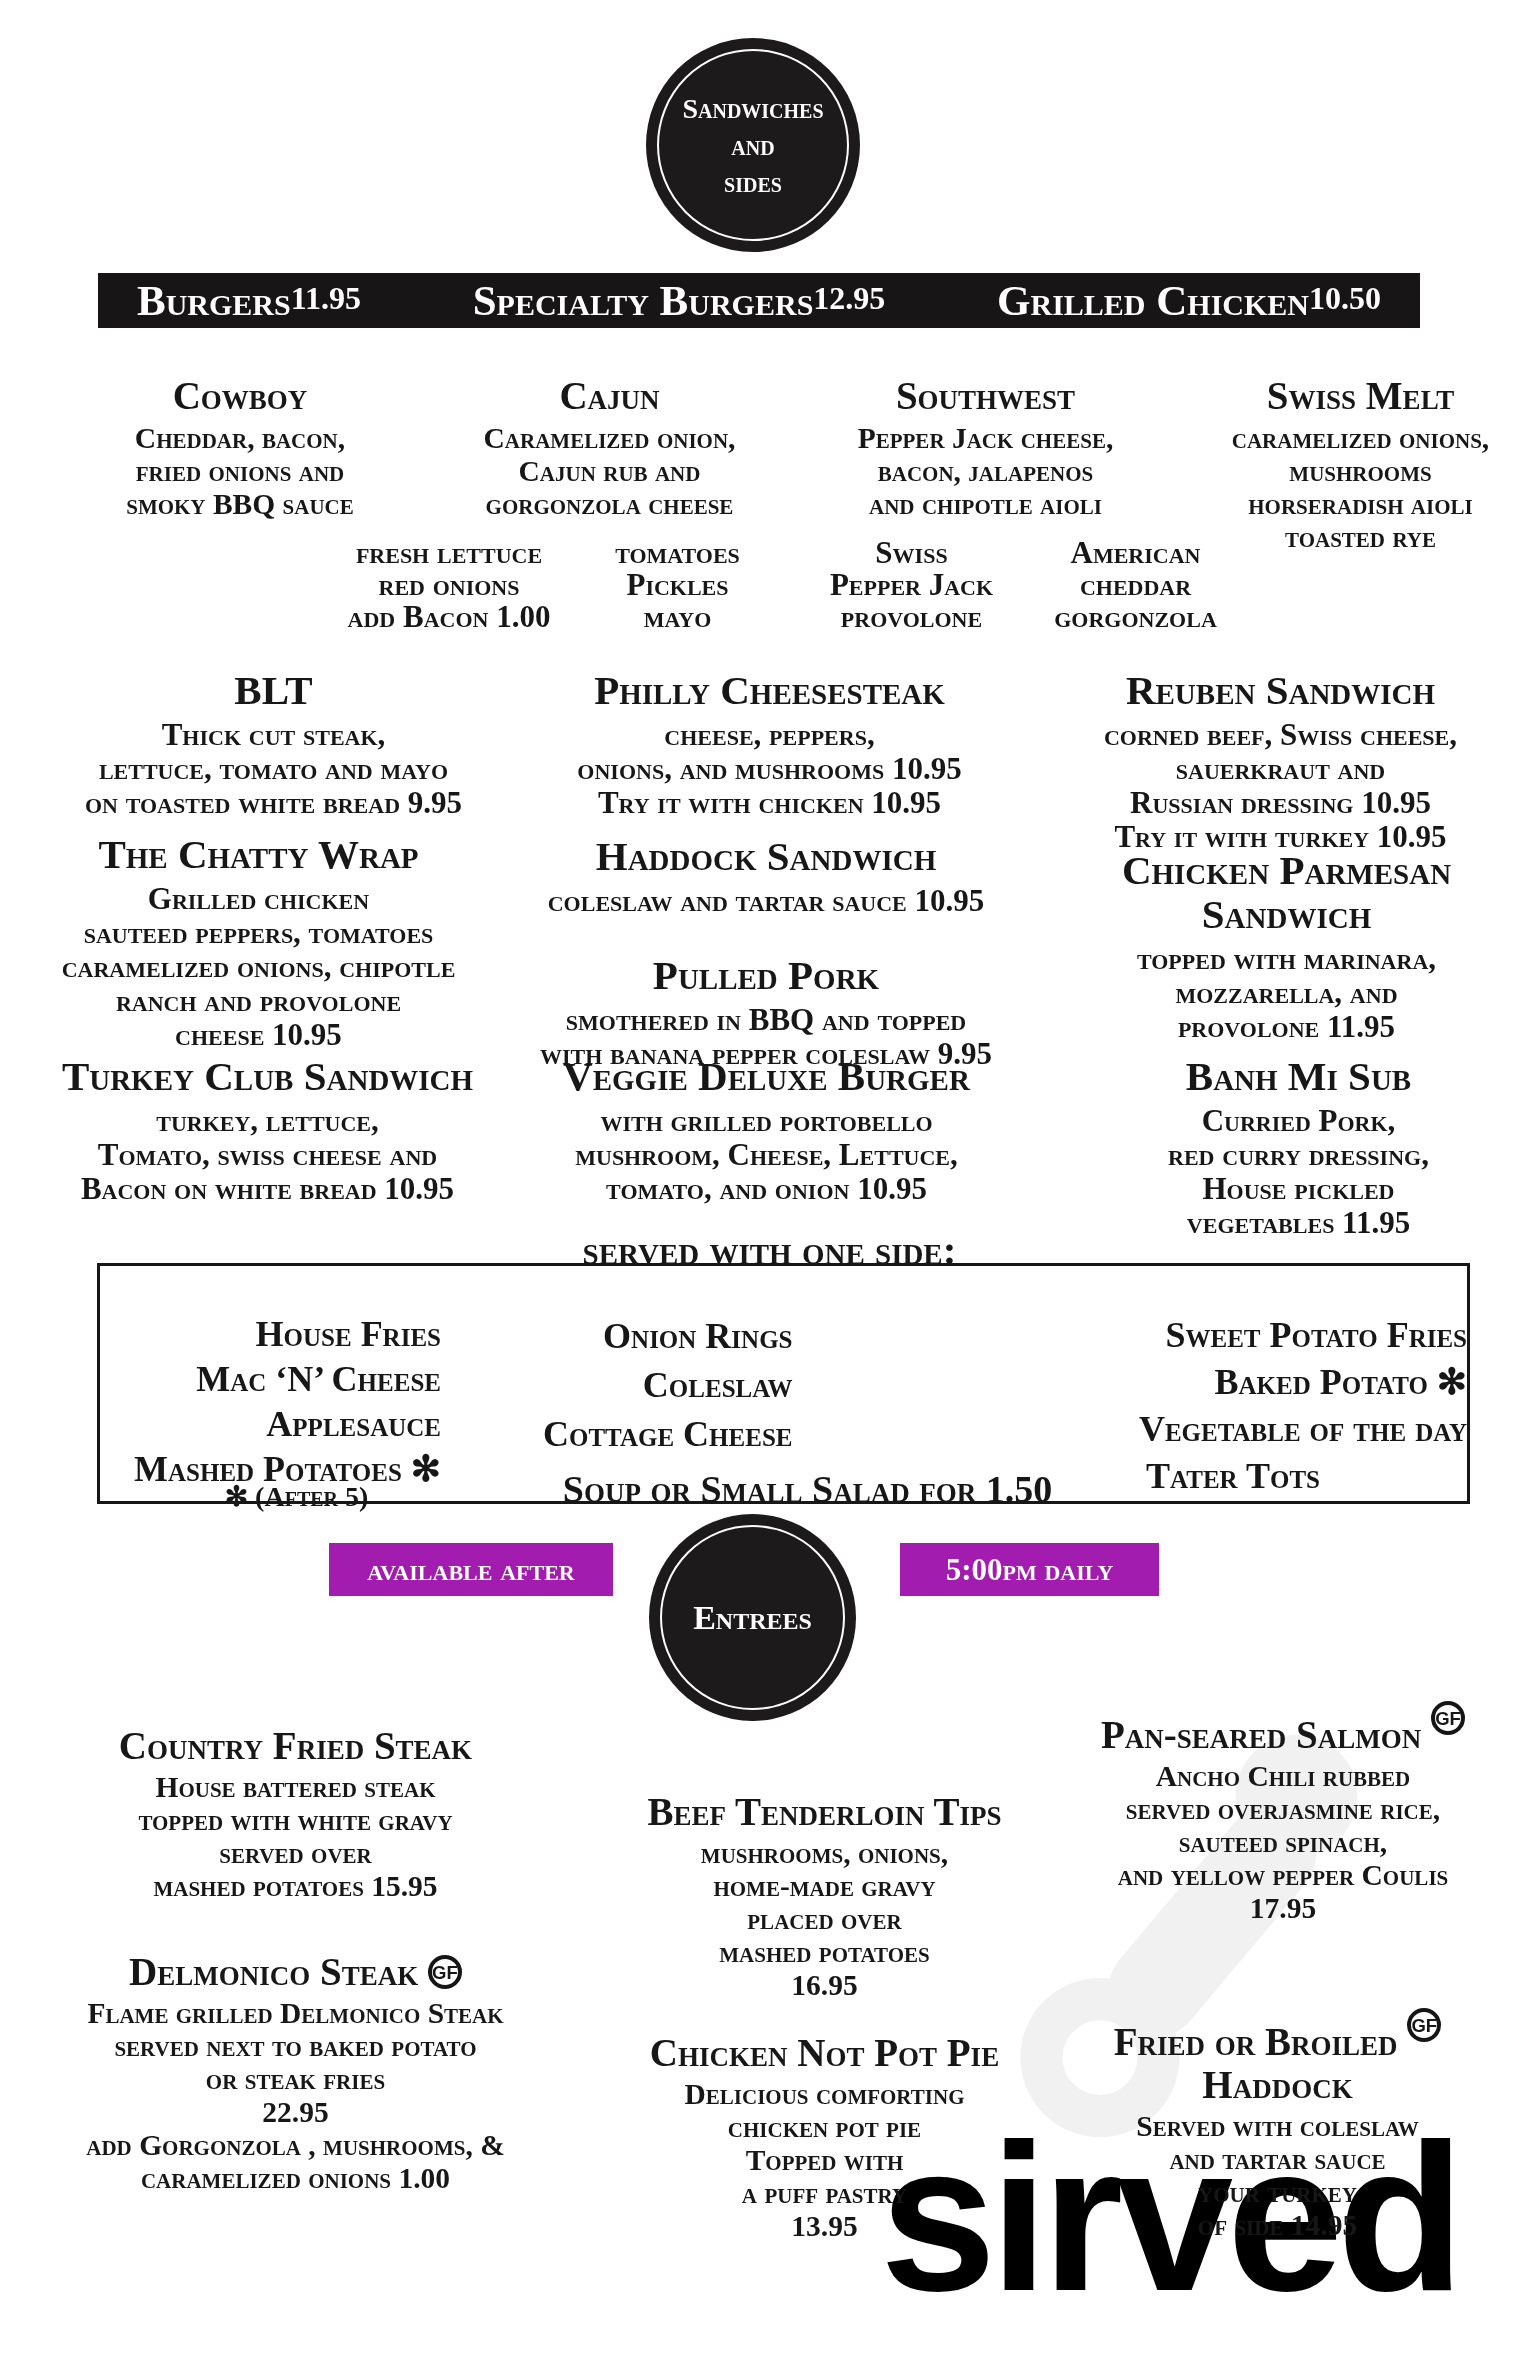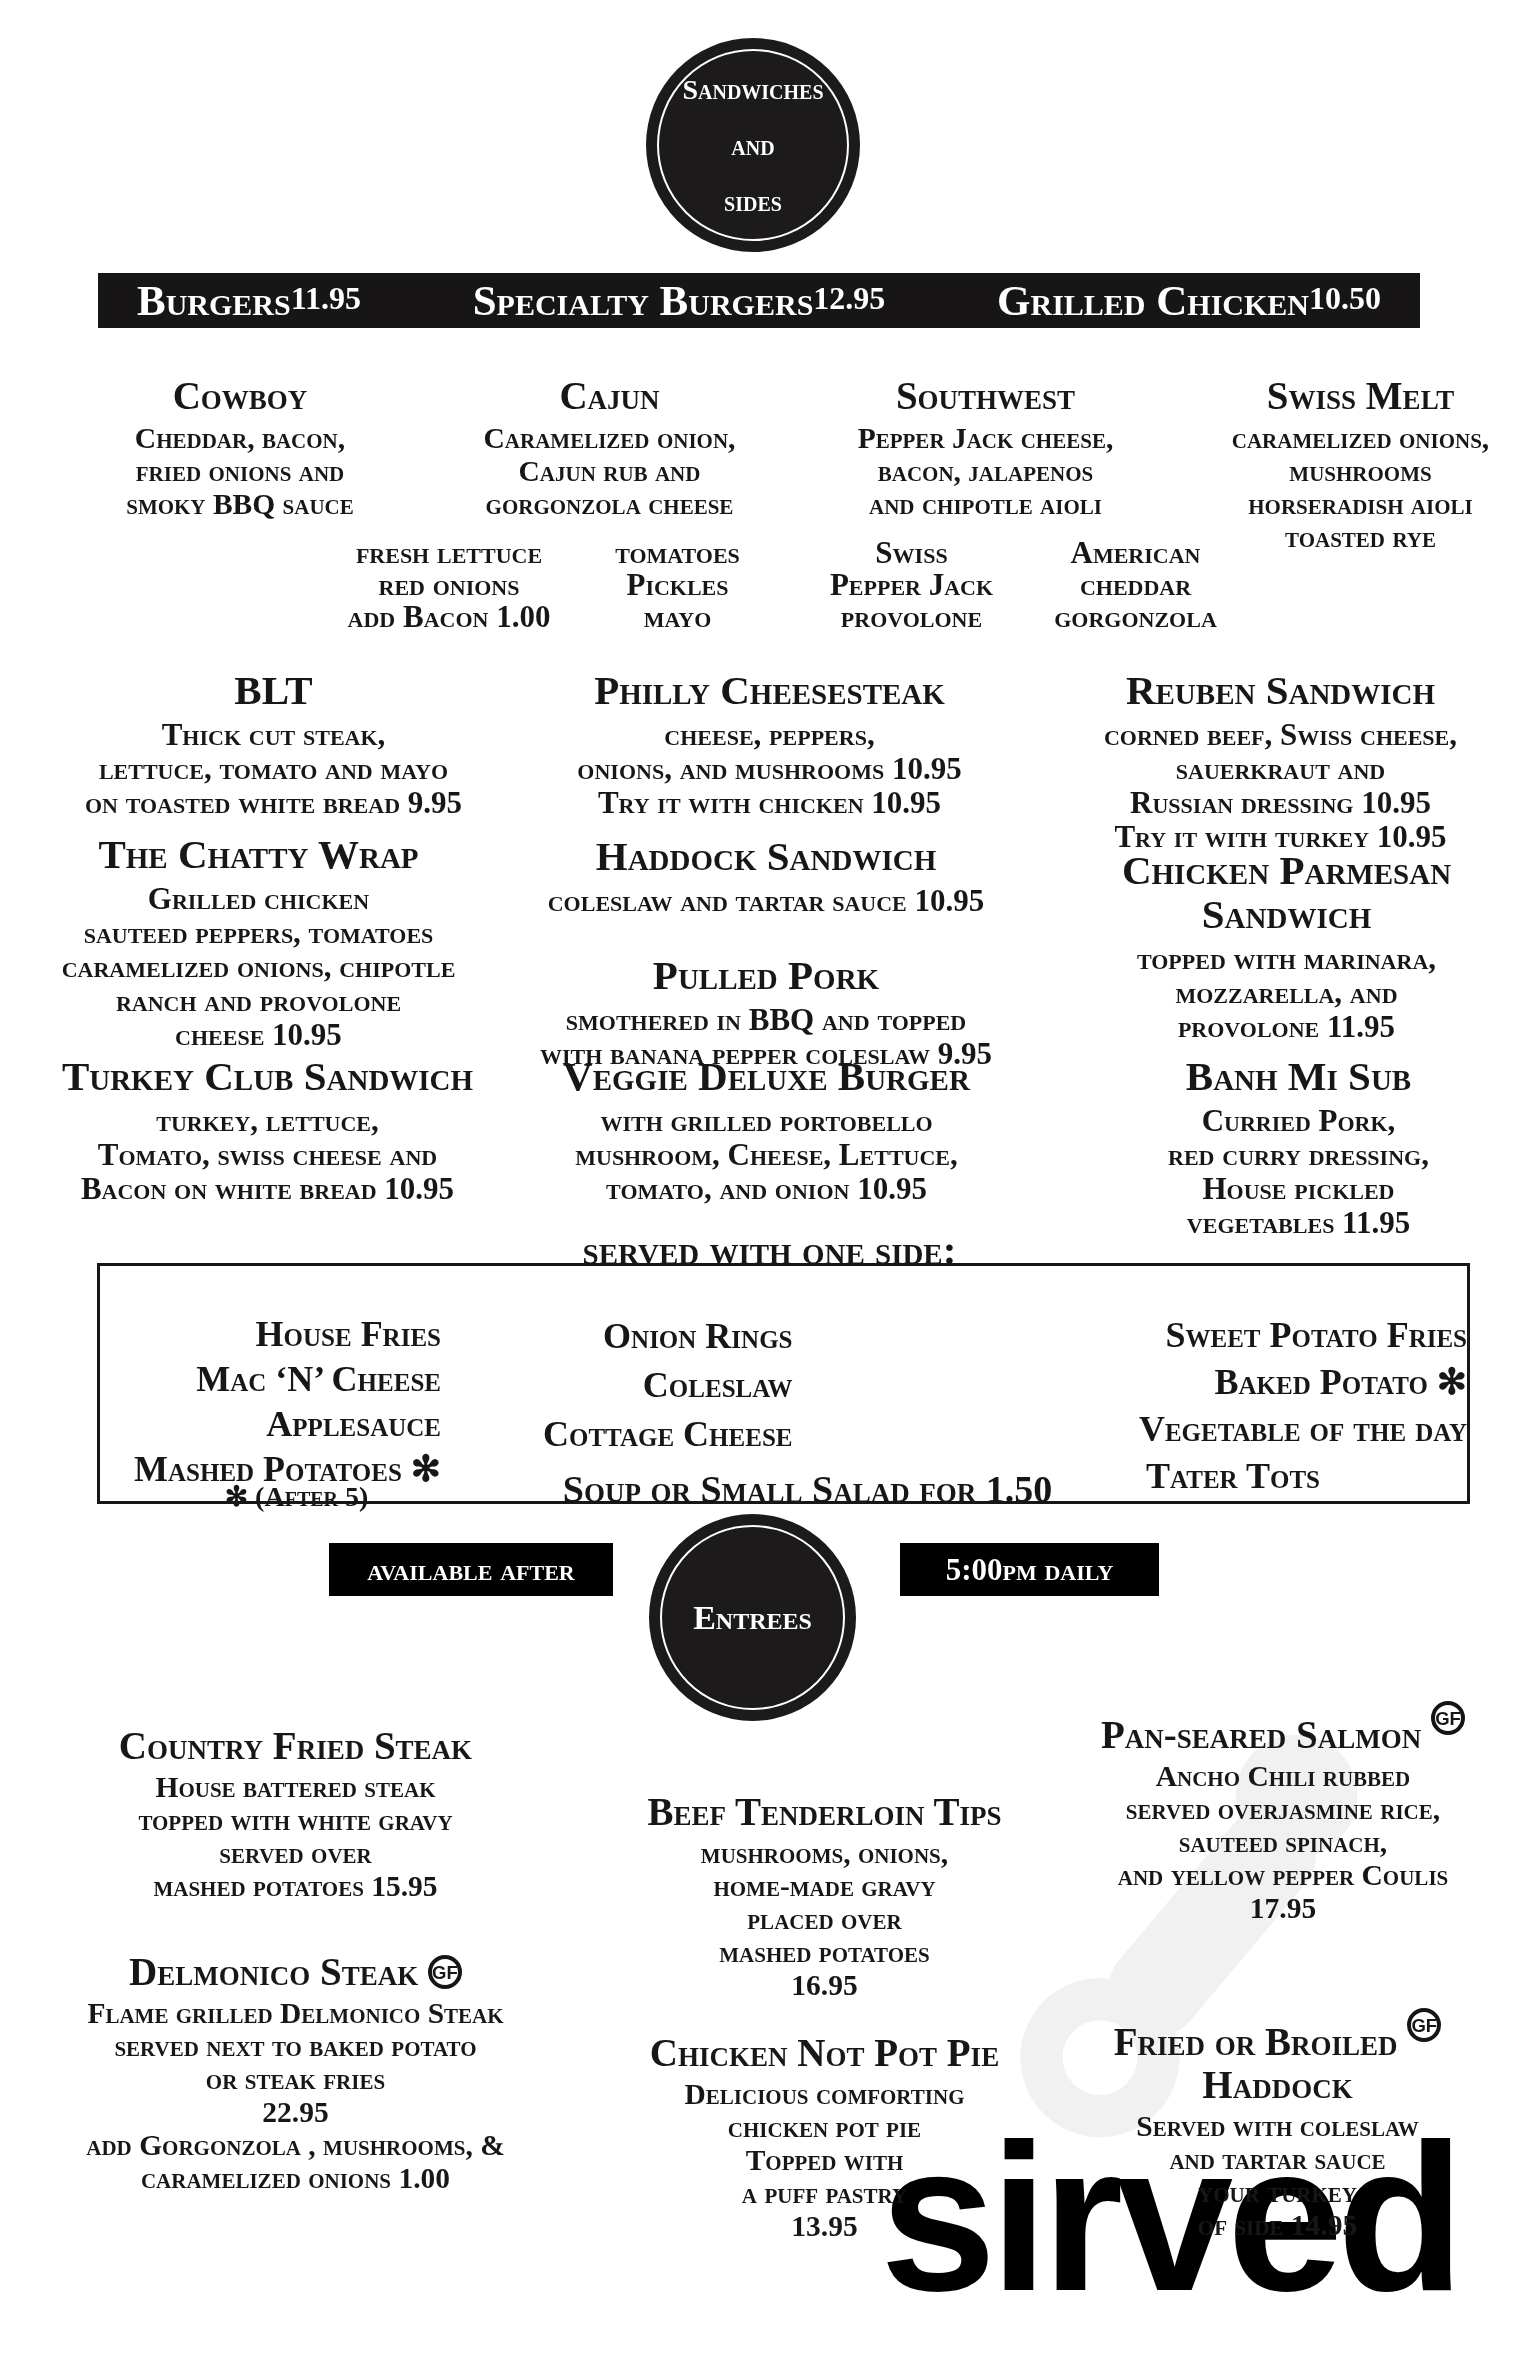--- a/index.html
+++ b/index.html
@@ -6,35 +6,35 @@
   #canvas {
     position:relative; width:1539px; height:2377px; background:#ffffff;
     font-family:"Liberation Serif", serif; color:#171717;
     font-variant:small-caps; overflow:hidden;
   }
   
   .badge {
     position:absolute; background:#1c1a1a; border-radius:50%;
     color:#ffffff; display:flex; flex-direction:column;
     align-items:center; justify-content:center; text-align:center;
-    font-weight:700; z-index:2;gap:19px;
+    font-weight:700; z-index:2;
   }
   .badge .ring { position:absolute; inset:11px; border:2.5px solid #ffffff; border-radius:50%; }
   #top-badge { left:646px; top:38px; width:214px; height:214px; font-size:28px; line-height:37px; }
   #entrees-badge { left:649px; top:1514px; width:207px; height:207px; font-size:34px; }
   .black-bar {
     position:absolute; left:98px; top:273px; width:1322px; height:55px;
     background:#171515; color:#ffffff; display:flex; align-items:center;
     justify-content:space-between; padding:0 39px; box-sizing:border-box; z-index:2;
   }
   .bar-seg { display:flex; align-items:center; }
   .bar-seg .label { font-size:43px; font-weight:700; }
   .bar-seg .price { font-size:32px; font-weight:700; position:relative; top:-2.5px; }
   .banner {
-    position:absolute; background:#000000; color:#ffffff; display:flex;
+    position:absolute; background:#a21caf; color:#ffffff; display:flex;
     align-items:center; justify-content:center; font-size:31px; font-weight:700;
     height:53px; z-index:2;
   }
   #banner-left  { left:329px;  top:1543px; width:284px; }
   #banner-right { left:900px; top:1543px; width:259px; }
   
   .menu-item { position:absolute; text-align:center; z-index:2; }
   .menu-item .t { font-size:41px; line-height:44px; font-weight:700; margin-bottom:6.2px; }
   .menu-item .l { font-size:31px; line-height:34px; font-weight:700; }
   .burger .t { font-size:39px; line-height:43px; margin-bottom:4.9px; }

